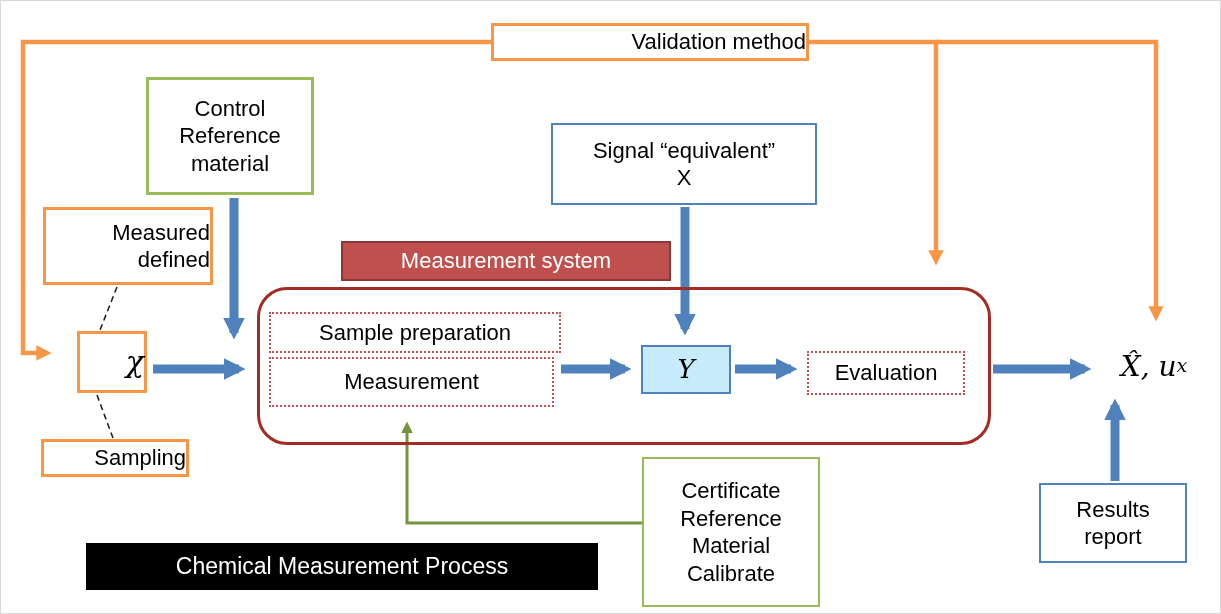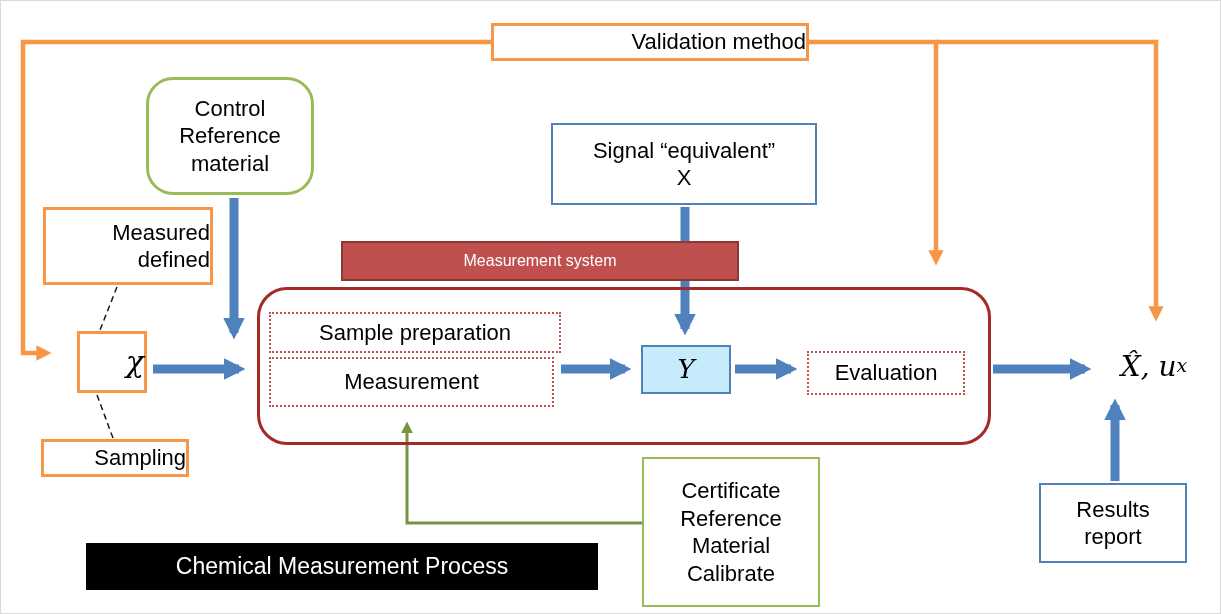--- a/index.html
+++ b/index.html
@@ -16,23 +16,23 @@
   }
   .orange{border:3px solid #F79646;align-items:flex-end;}
   .green{border:3px solid #9BBB59;}
   .blue{border:2px solid #4F81BD;}
   .dotted{border:2px dotted #C0504D;background:#ffffff;}
   .sys-rect{
     position:absolute;left:256px;top:286px;width:734px;height:158px;
     border:3px solid #A42A25;border-radius:30px;background:transparent;box-sizing:border-box;
   }
   .sys-title{
-    position:absolute;left:340px;top:240px;width:398px;height:40px;
+    position:absolute;left:340px;top:240px;width:330px;height:40px;
     background:#C0504D;border:2px solid #8C3836;color:#ffffff;
-    display:flex;align-items:center;justify-content:center;font-size:16px;box-sizing:border-box;
+    display:flex;align-items:center;justify-content:center;font-size:22px;box-sizing:border-box;
   }
   .math{
     font-family:"DejaVu Serif", serif;font-style:italic;font-size:28px;
     background:transparent;border:none;
   }
   .math sub{font-size:19px;}
   .chi-sym{font-family:"DejaVu Serif", serif;font-style:italic;font-size:30px;}
   .y-sym{font-family:"DejaVu Serif", serif;font-style:italic;font-size:26px;}
   .black-banner{
     position:absolute;left:85px;top:542px;width:512px;height:47px;
@@ -76,21 +76,21 @@
     <path d="M641,522 L406,522 L406,424" fill="none" stroke="#77933C" stroke-width="3" marker-end="url(#arrowG)"></path>
   </svg>
 
   <div class="sys-rect"></div>
   <div class="sys-title">Measurement system</div>
 
   <div class="box orange" style="left:490px;top:22px;width:318px;height:38px;">
     <span>Validation method</span>
   </div>
 
-  <div class="box green" style="left:145px;top:76px;width:168px;height:118px;border-radius:27px;">
+  <div class="box green" style="left:145px;top:76px;width:168px;height:118px;">
     <div>Control</div>
     <div>Reference</div>
     <div>material</div>
   </div>
 
   <div class="box orange" style="left:42px;top:206px;width:170px;height:78px;">
     <div>Measured</div>
     <div>defined</div>
   </div>
 

